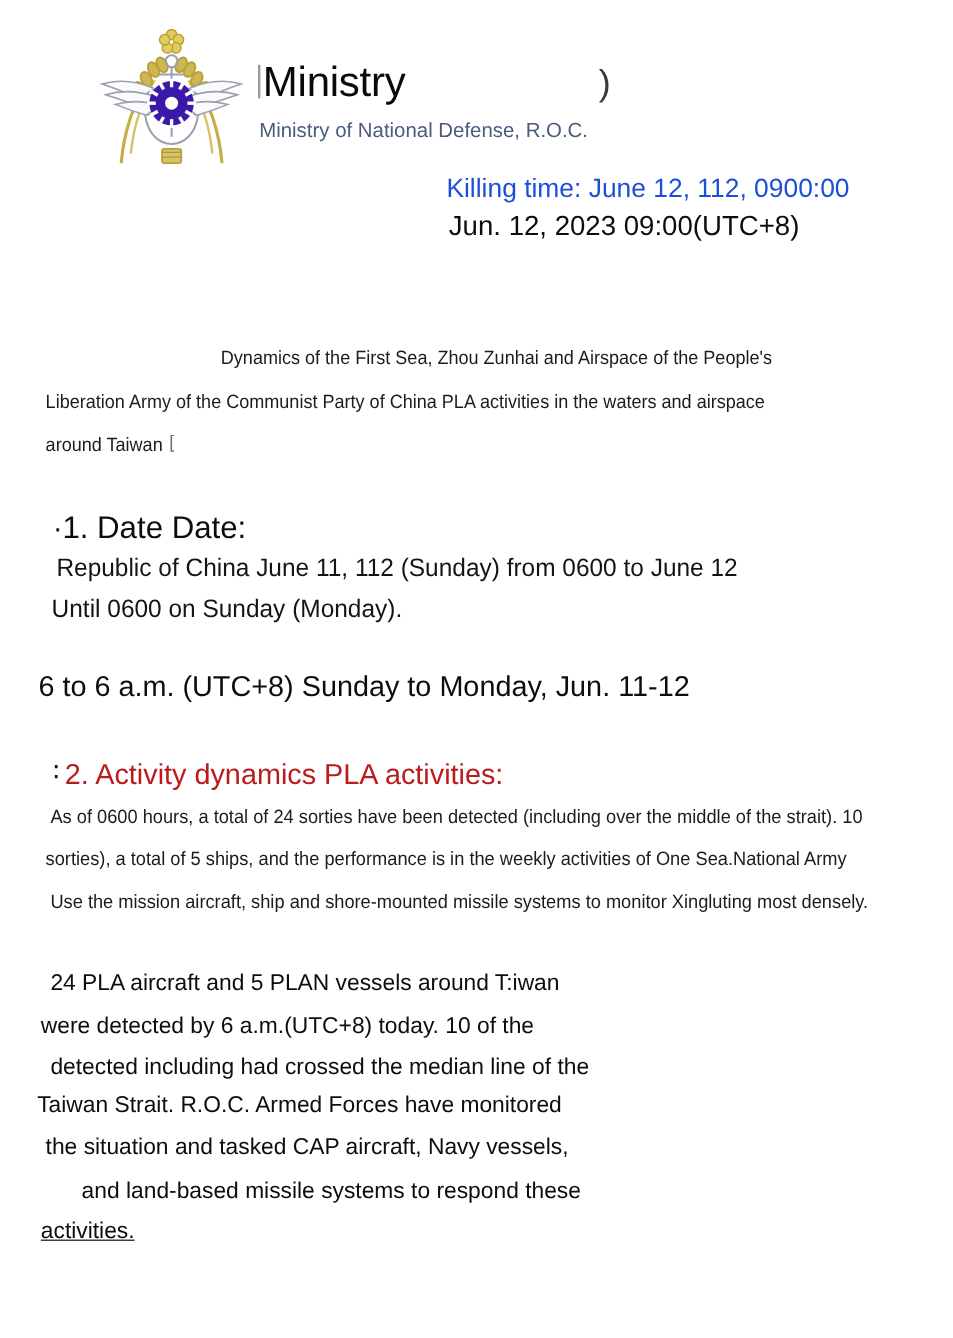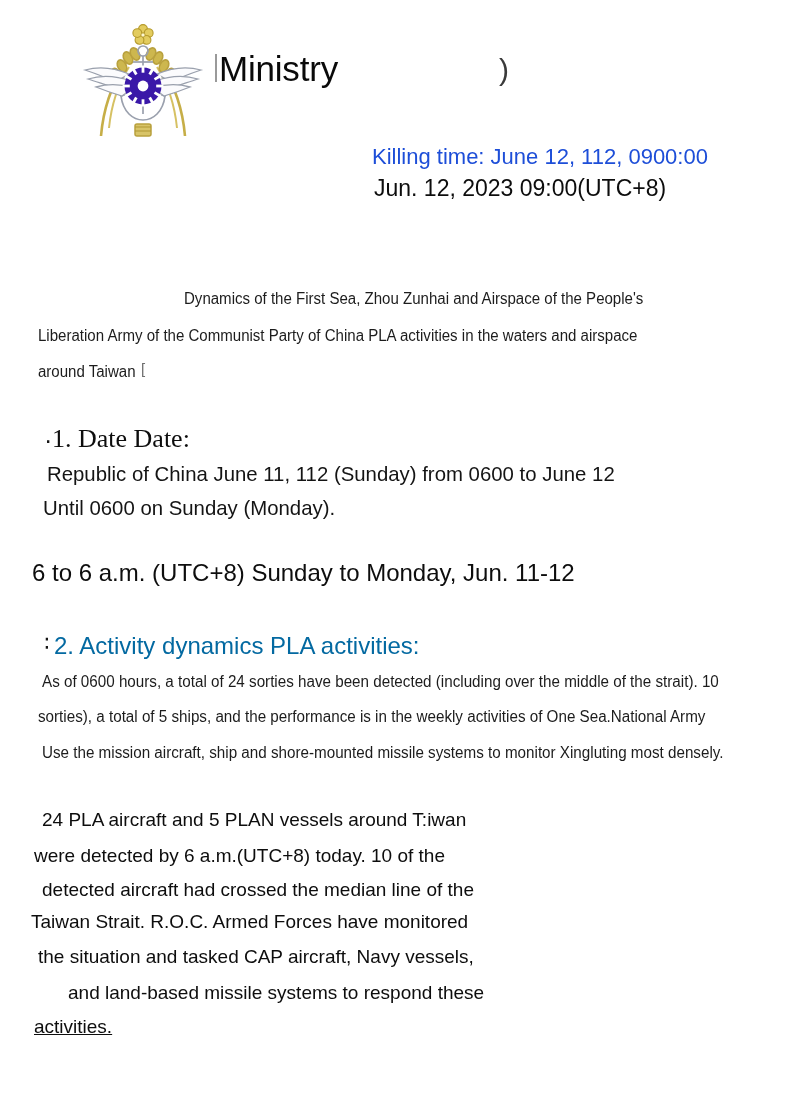--- a/index.html
+++ b/index.html
@@ -114,21 +114,20 @@
     line-height: 30px;
     color: #161616;
   }
   #sec1-head {
     position: absolute;
     left: 52px; top: 423px;
     font-size: 26px;
     line-height: 32px;
     color: #0d0d0d;
     white-space: nowrap;
-    font-family: Liberation Serif, serif;
   }
   .sec1-line {
     position: absolute;
     font-size: 21px;
     line-height: 28px;
     color: #141414;
     white-space: nowrap;
     transform: scaleX(0.97);
     transform-origin: left center;
   }
@@ -151,21 +150,21 @@
     left: 44px; top: 630px;
     font-size: 22px;
     line-height: 28px;
     color: #161616;
   }
   #sec2-head {
     position: absolute;
     left: 54px; top: 631px;
     font-size: 24px;
     line-height: 30px;
-    color: #0369a1;
+    color: #b91c1c;
     white-space: nowrap;
   }
   .body-line {
     position: absolute;
     font-size: 16px;
     line-height: 21px;
     color: #1c1c1c;
     white-space: nowrap;
     transform: scaleX(0.95);
     transform-origin: left center;
@@ -272,20 +271,21 @@
           <rect x="74.6" y="41.5" width="2.8" height="7.2" transform="rotate(330 76 62)"></rect>
         </g>
       </g>
     </svg>
   </div>
 
   <div id="title-overlay"></div>
   <div id="title-left-artifact"></div>
   <div id="org-title">Ministry</div>
   <div id="title-right-artifact">)</div>
+  <div id="org-subtitle">Ministry of National Defense, R.O.C.</div>
 </div>
 
 <div id="stamp-zh">Killing time: June 12, 112, 0900:00</div>
 <div id="stamp-en">Jun. 12, 2023 09:00(UTC+8)</div>
 
 <div class="intro-line" id="intro-1">Dynamics of the First Sea, Zhou Zunhai and Airspace of the People's</div>
 <div class="intro-line" id="intro-2">Liberation Army of the Communist Party of China PLA activities in the waters and airspace</div>
 <div class="intro-line" id="intro-3">around Taiwan</div>
 <div id="intro-artifact">[</div>
 
@@ -296,17 +296,17 @@
 <div id="date-en">6 to 6 a.m. (UTC+8) Sunday to Monday, Jun. 11-12</div>
 
 <div id="sec2-mark">∶</div>
 <div id="sec2-head">2. Activity dynamics PLA activities:</div>
 <div class="body-line" id="body-1">As of 0600 hours, a total of 24 sorties have been detected (including over the middle of the strait). 10</div>
 <div class="body-line" id="body-2">sorties), a total of 5 ships, and the performance is in the weekly activities of One Sea.National Army</div>
 <div class="body-line" id="body-3">Use the mission aircraft, ship and shore-mounted missile systems to monitor Xingluting most densely.</div>
 
 <div class="en-line" id="en-1">24 PLA aircraft and 5 PLAN vessels around T:iwan</div>
 <div class="en-line" id="en-2">were detected by 6 a.m.(UTC+8) today. 10 of the</div>
-<div class="en-line" id="en-3">detected aircraft had crossed the median line of the</div>
+<div class="en-line" id="en-3">detected including had crossed the median line of the</div>
 <div class="en-line" id="en-4">Taiwan Strait. R.O.C. Armed Forces have monitored</div>
 <div class="en-line" id="en-5">the situation and tasked CAP aircraft, Navy vessels,</div>
 <div class="en-line" id="en-6">and land-based missile systems to respond these</div>
 <div class="en-line" id="en-7">activities.</div>
 
 </body></html>

